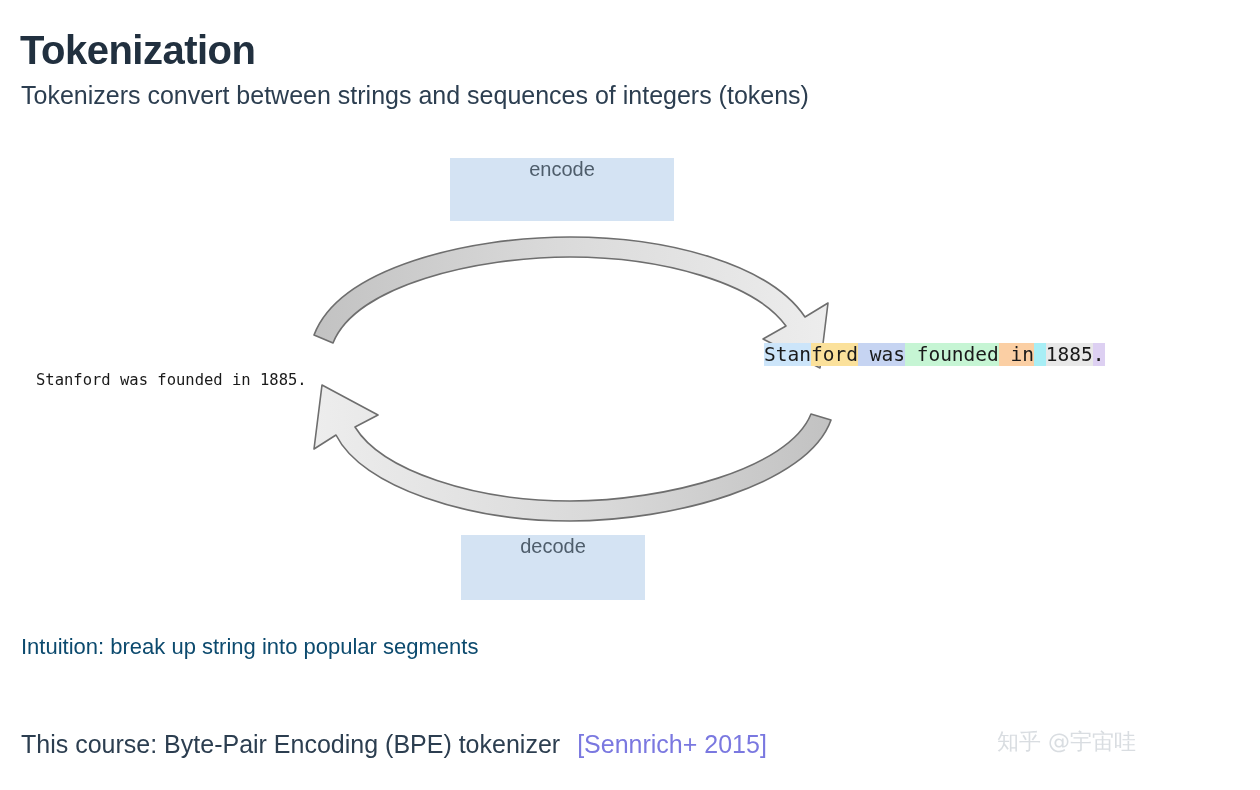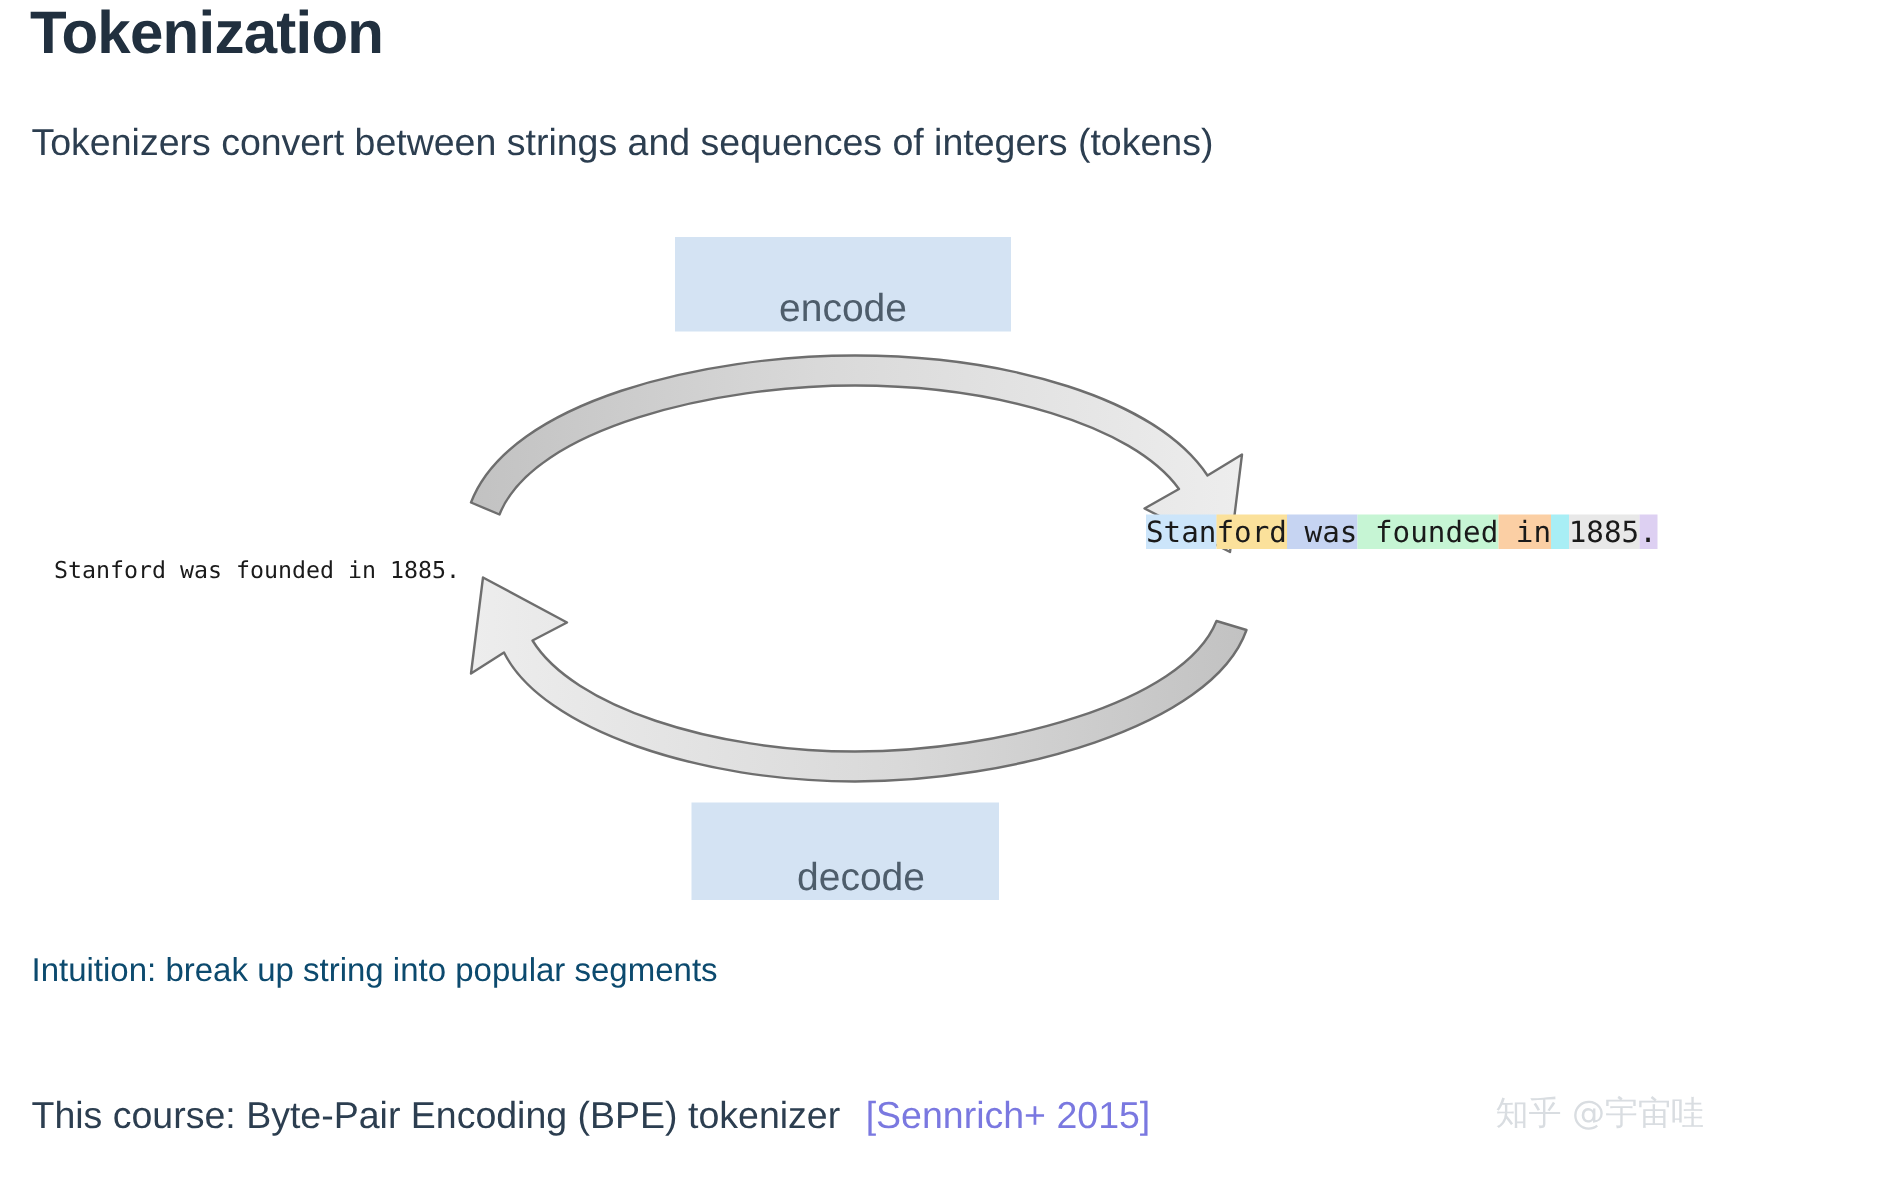--- a/index.html
+++ b/index.html
@@ -13,21 +13,21 @@
     position: relative;
     overflow: hidden;
     font-family: "Liberation Sans", sans-serif;
     -webkit-font-smoothing: antialiased;
   }
 
   
   #slide-title {
     position: absolute;
     left: 20px;
-    top: 0;
+    top: 28px;
     font-size: 40px;
     font-weight: bold;
     color: #21303f;
     letter-spacing: -0.5px;
     white-space: nowrap;
   }
   #slide-subtitle {
     position: absolute;
     left: 21px;
     top: 81px;
@@ -35,37 +35,36 @@
     font-weight: 400;
     color: #2c3e50;
     white-space: nowrap;
   }
 
   
   .process-box {
     position: absolute;
     background: #d4e3f3;
     display: flex;
-    align-items: flex-end;
+    align-items: flex-start;
     justify-content: center;
-    font-size: 26px;
+    font-size: 20px;
     color: #4e5d6b;
   }
   #encode-box {
     left: 450px;
     top: 158px;
     width: 224px;
     height: 63px;
   }
   #decode-box {
     left: 461px;
     top: 535px;
     width: 184px;
     height: 65px;
-    padding-left: 21px;
   }
 
   
   #cycle-arrows {
     position: absolute;
     left: 300px;
     top: 235px;
     width: 545px;
     height: 290px;
   }

